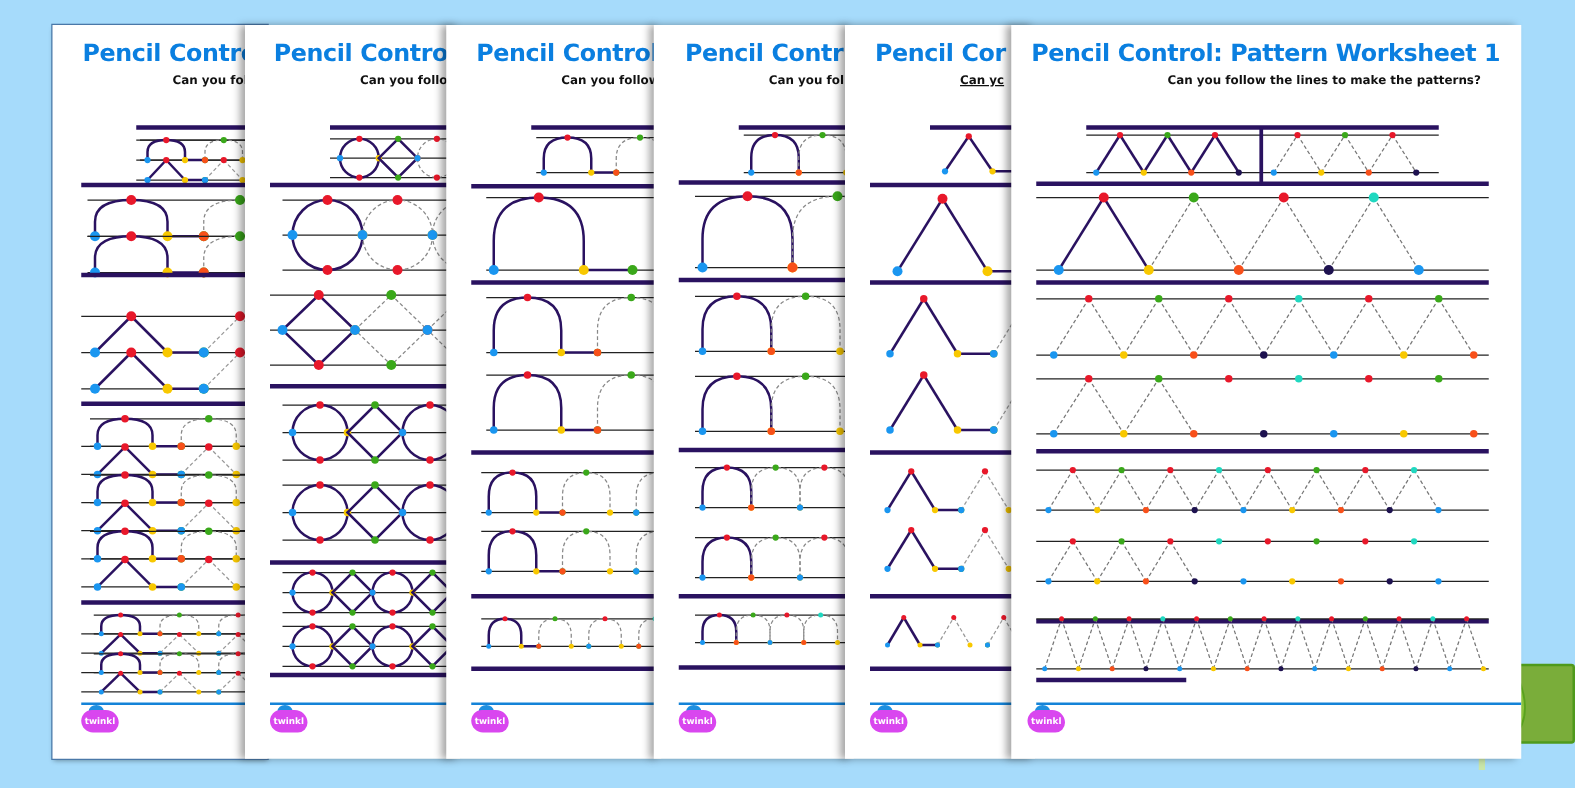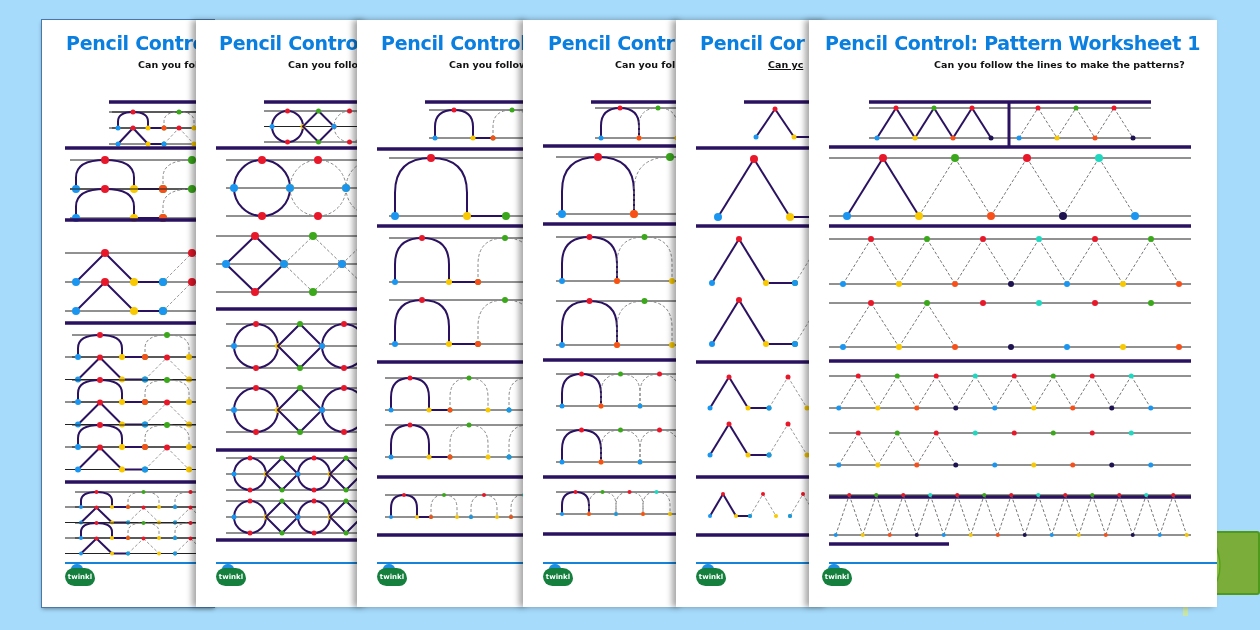--- a/index.html
+++ b/index.html
@@ -2,21 +2,21 @@
 <html><head>
 <meta charset="utf-8">
 <style>
   html,body{margin:0;padding:0;}
   body{width:1260px;height:630px;background:#a6dbfb;position:relative;overflow:hidden;font-family:"DejaVu Sans",sans-serif;}
   .page{position:absolute;background:#fff;box-shadow:-4px 0 6px rgba(0,0,0,0.35);overflow:hidden;}
   .page.first{box-shadow:0 0 0 1px #4a78a8, 0 2px 4px rgba(0,0,0,0.4);}
   .title{position:absolute;top:12px;white-space:nowrap;color:#0a7fe0;font-family:"DejaVu Sans",sans-serif;font-weight:bold;font-size:19px;letter-spacing:-0.3px;}
   .subtitle{position:absolute;top:39px;white-space:nowrap;color:#111;font-family:"DejaVu Sans",sans-serif;font-weight:bold;font-size:9.5px;}
   .footer-line{position:absolute;height:2px;background:#1483d8;}
-  .logo{position:absolute;width:30px;height:18px;background:#15803d;border-radius:10px 12px 9px 11px;color:#fff;font-size:7px;font-weight:bold;text-align:center;line-height:18px;font-family:"DejaVu Sans",sans-serif;}
+  .logo{position:absolute;width:30px;height:18px;background:#d946ef;border-radius:10px 12px 9px 11px;color:#fff;font-size:7px;font-weight:bold;text-align:center;line-height:18px;font-family:"DejaVu Sans",sans-serif;}
   .logo:before{content:"";position:absolute;left:6px;top:-4px;width:12px;height:10px;border-radius:50%;background:#1d8fe0;z-index:-1;}
   svg.pat{position:absolute;left:0;top:0;}
   .eco{position:absolute;left:966px;top:531px;width:294px;height:64px;background:#7aad3a;border:2px solid #4f9a1c;border-radius:3px;box-sizing:border-box;}
   .eco-text{position:absolute;left:17px;top:8px;color:#fff;font-family:"DejaVu Sans",sans-serif;font-size:32px;letter-spacing:-0.5px;text-shadow:0 0 2px #3d8a12;}
   .drop{position:absolute;left:1150px;top:482px;}
   .eco-label{position:absolute;left:1158px;top:541px;color:#fff;font-family:"DejaVu Sans",sans-serif;font-weight:bold;font-size:29px;text-shadow:0 0 2px #3d8a12;}
 </style>
 </head>
 <body>
 

